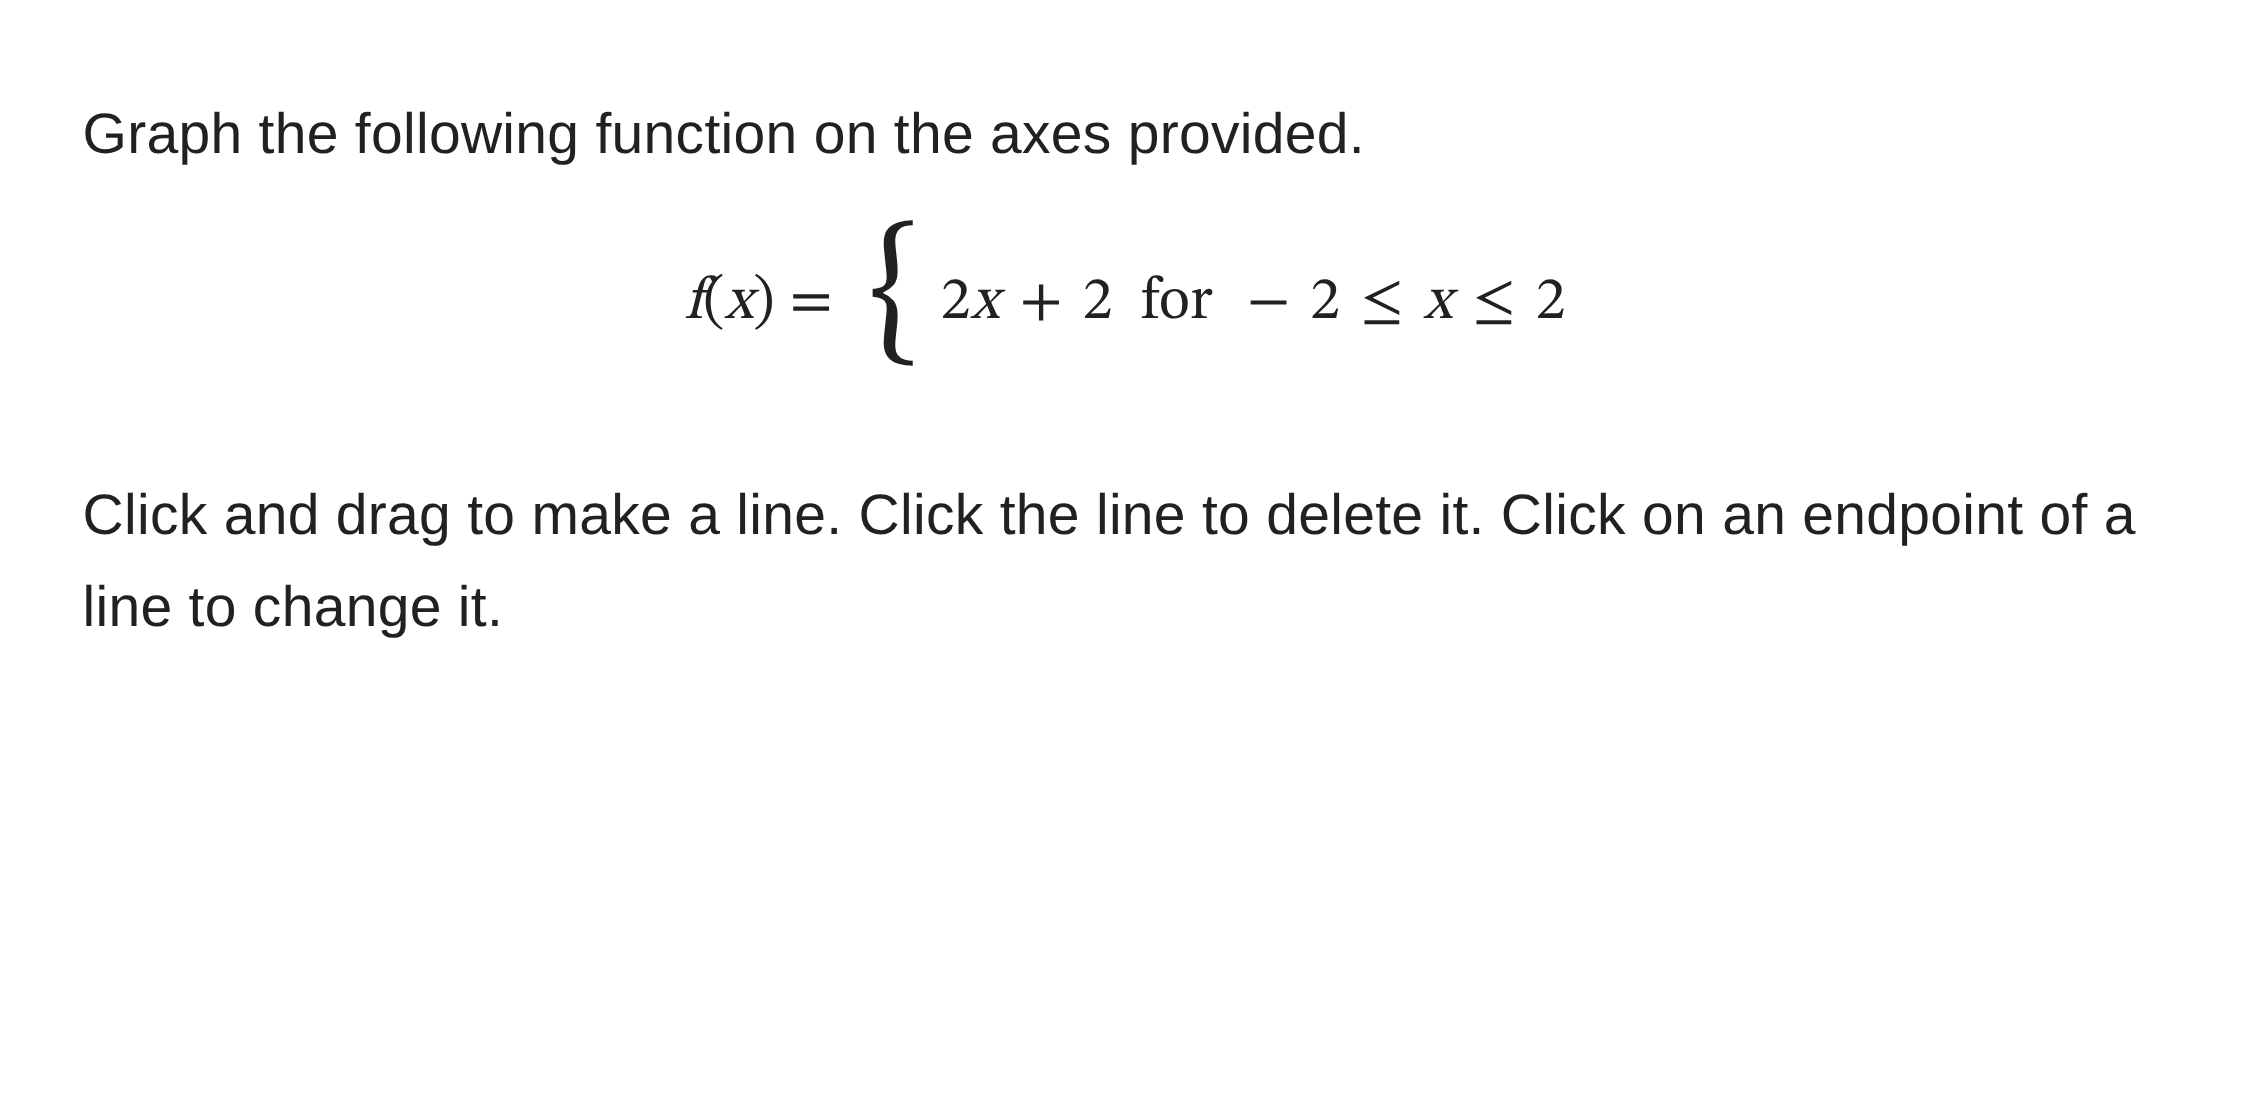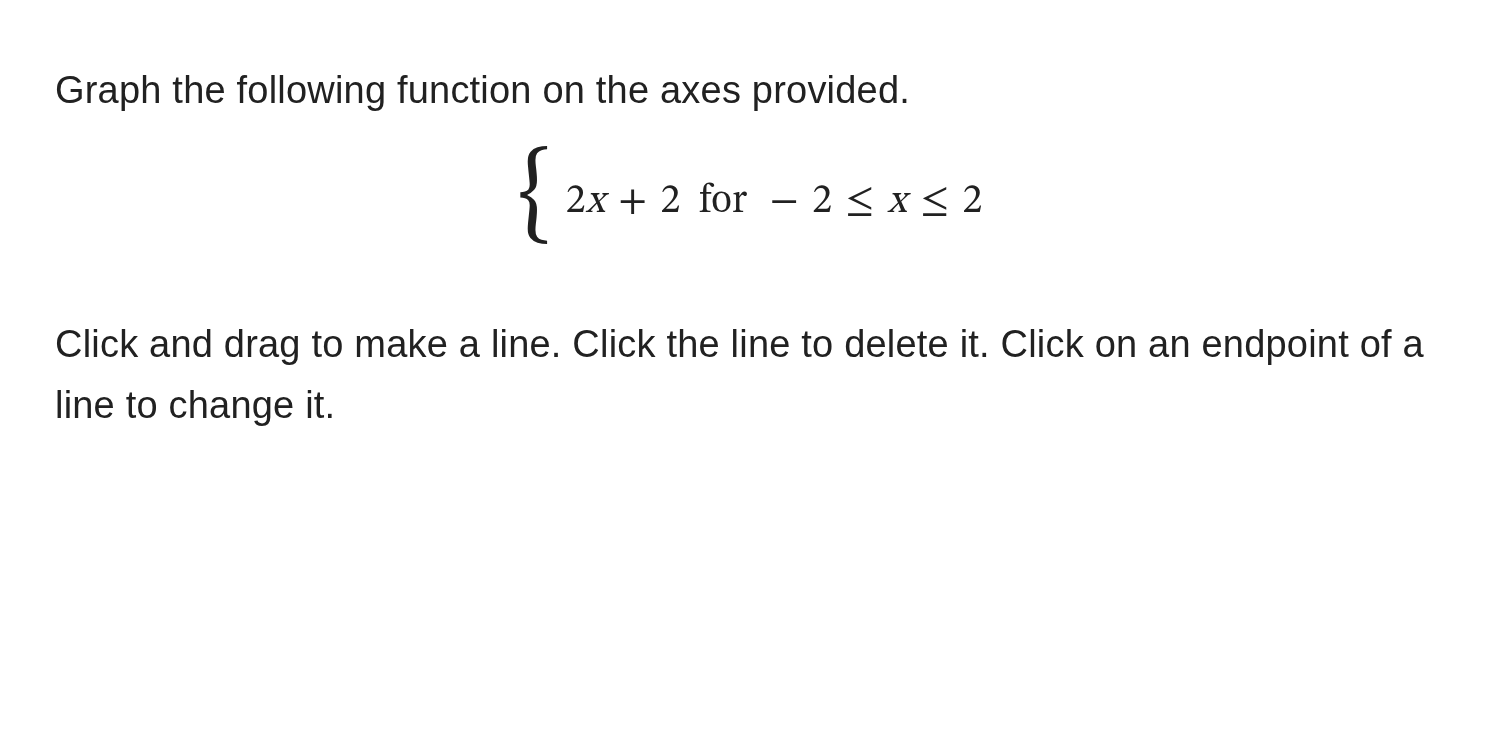--- a/index.html
+++ b/index.html
@@ -75,20 +75,23 @@
       margin-top: 60px;
     }
   </style>
 </head>
 <body>
 
 <div class="instruction">Graph the following function on the axes provided.</div>
 
 <div class="math-block">
   <div class="math-container">
+    <span class="fx-eq">
+      <span class="math-var">f</span><span class="paren">(</span><span class="math-var">x</span><span class="paren">)</span><span class="eq-sign">=</span>
+    </span>
     <span class="brace">{</span>
     <div class="cases">
       <div class="case-line">
         <span class="math-rm">2</span><span class="math-var">x</span>
         <span class="math-op">+</span>
         <span class="math-rm">2</span>
         <span class="math-rm">&nbsp;<span>for</span>&nbsp;</span>
         <span class="math-op">−</span>
         <span class="math-rm">2</span>
         <span class="math-op">≤</span>

